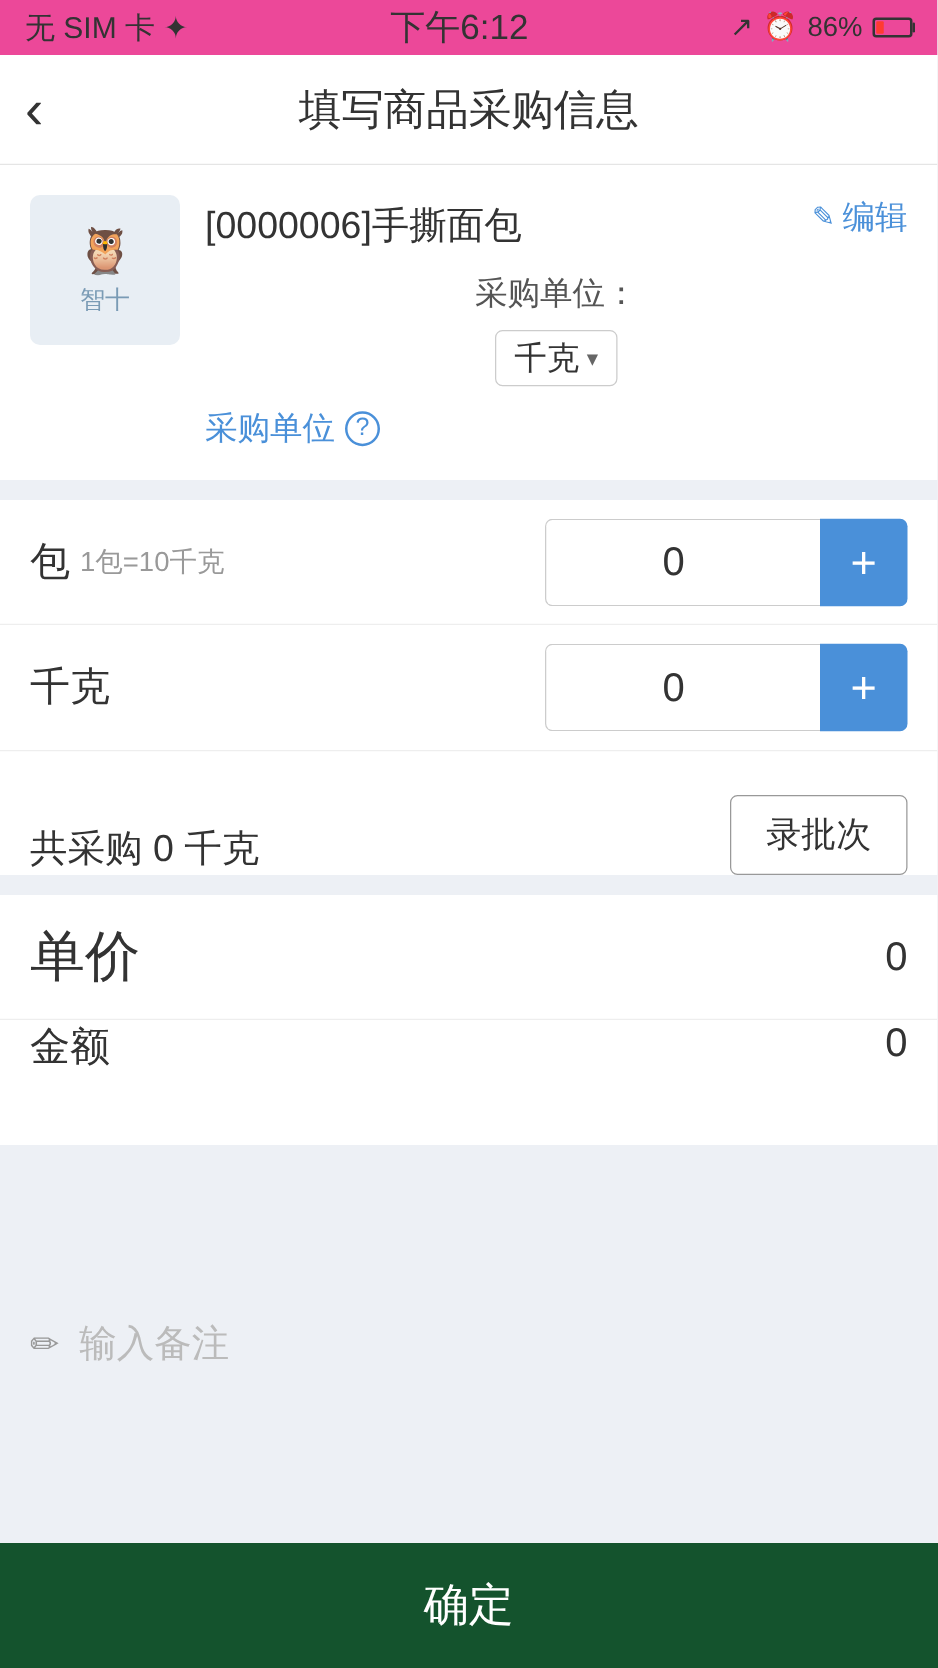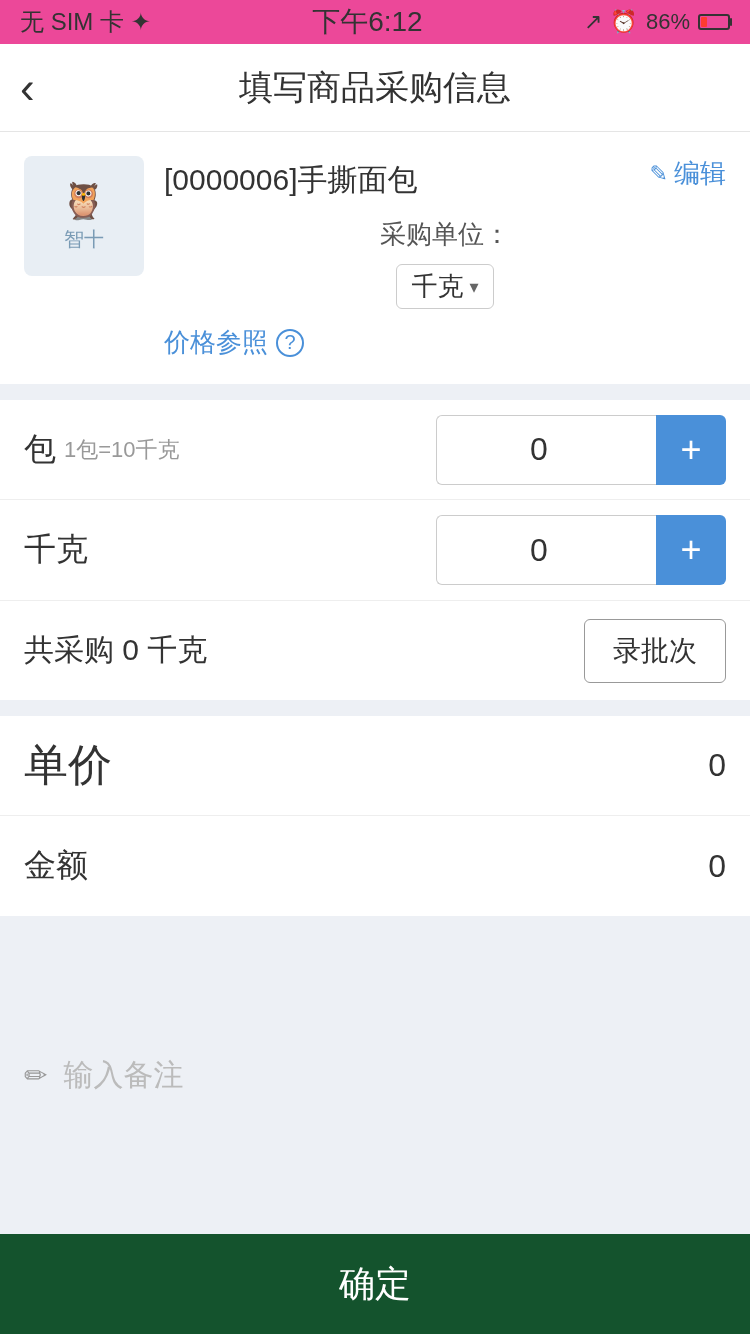--- a/index.html
+++ b/index.html
@@ -57,21 +57,21 @@
     <div style="flex:1;display:flex;flex-direction:column;gap:16px;padding-top:4px;">
       <div style="font-size:30px;color:#333;">[0000006]手撕面包</div>
       <div style="display:flex;align-items:center;gap:12px;flex-direction:column;">
         <span style="font-size:26px;color:#555;">采购单位：</span>
         <div style="border:1px solid #ccc;border-radius:6px;padding:4px 14px;font-size:26px;color:#333;display:flex;align-items:center;gap:6px;cursor:pointer;">
           <span>千克</span>
           <span style="font-size:18px;color:#666;">▾</span>
         </div>
       </div>
       <div style="display:flex;align-items:center;gap:8px;">
-        <span style="color:#4a90d9;font-size:26px;cursor:pointer;">价格参照</span>
+        <span style="color:#4a90d9;font-size:26px;cursor:pointer;">采购单位</span>
         <span style="width:28px;height:28px;border-radius:50%;border:2px solid #4a90d9;display:inline-flex;align-items:center;justify-content:center;font-size:20px;color:#4a90d9;cursor:pointer;">?</span>
       </div>
     </div>
     <div style="position:absolute;top:24px;right:24px;color:#4a90d9;font-size:26px;display:flex;align-items:center;gap:6px;cursor:pointer;">
       <span style="font-size:22px;">✎</span>
       <span>编辑</span>
     </div>
   </div>
 
   <div style="height:16px;background:#edf0f5;"></div>
@@ -88,33 +88,33 @@
 
     <div style="display:flex;align-items:center;padding:0 24px;height:100px;">
       <span style="font-size:32px;color:#333;flex:1;">千克</span>
       <div style="display:flex;align-items:center;">
         <input type="number" style="width: 220px; height: 70px; border-top: 1px solid rgb(204, 204, 204); border-bottom: 1px solid rgb(204, 204, 204); border-left: 1px solid rgb(204, 204, 204); border-image: initial; border-right: none; border-radius: 6px 0px 0px 6px; text-align: center; font-size: 32px; color: rgb(51, 51, 51); outline: none; background: rgb(255, 255, 255);" value="0">
         <button style="width:70px;height:70px;background:#4a90d9;color:#fff;font-size:36px;border:none;border-radius:0 6px 6px 0;cursor:pointer;">+</button>
       </div>
     </div>
   </div>
 
-  <div style="background:#fff;border-top:1px solid #eee;padding:0 24px;height:100px;display:flex;align-items:center;">
+  <div style="background:#fff;border-top:1px solid #eee;padding:0 24px;height:100px;display:flex;align-items:flex-end;">
     <span style="font-size:30px;color:#333;flex:1;">共采购 0 千克</span>
     <button style="border:1px solid #999;border-radius:6px;padding:12px 28px;font-size:28px;color:#333;background:#fff;cursor:pointer;">录批次</button>
   </div>
 
   <div style="height:16px;background:#edf0f5;"></div>
 
   <div style="background:#fff;">
     <div style="display:flex;align-items:center;padding:0 24px;height:100px;border-bottom:1px solid #eee;">
       <span style="font-size:44px;color:#333;flex:1;">单价</span>
       <span style="font-size:32px;color:#333;">0</span>
     </div>
-    <div style="display:flex;align-items:center;padding:0 24px;height:100px;">
+    <div style="display:flex;padding:0 24px;height:100px;">
       <span style="font-size:32px;color:#333;flex:1;">金额</span>
       <span style="font-size:32px;color:#333;">0</span>
     </div>
   </div>
 
   <div style="background:#edf0f5;padding:28px 24px;display:flex;align-items:center;gap:16px;flex:1;min-height:120px;cursor:text;">
     <span style="font-size:28px;color:#999;">✏</span>
     <span style="font-size:30px;color:#bbb;">输入备注</span>
   </div>
 

